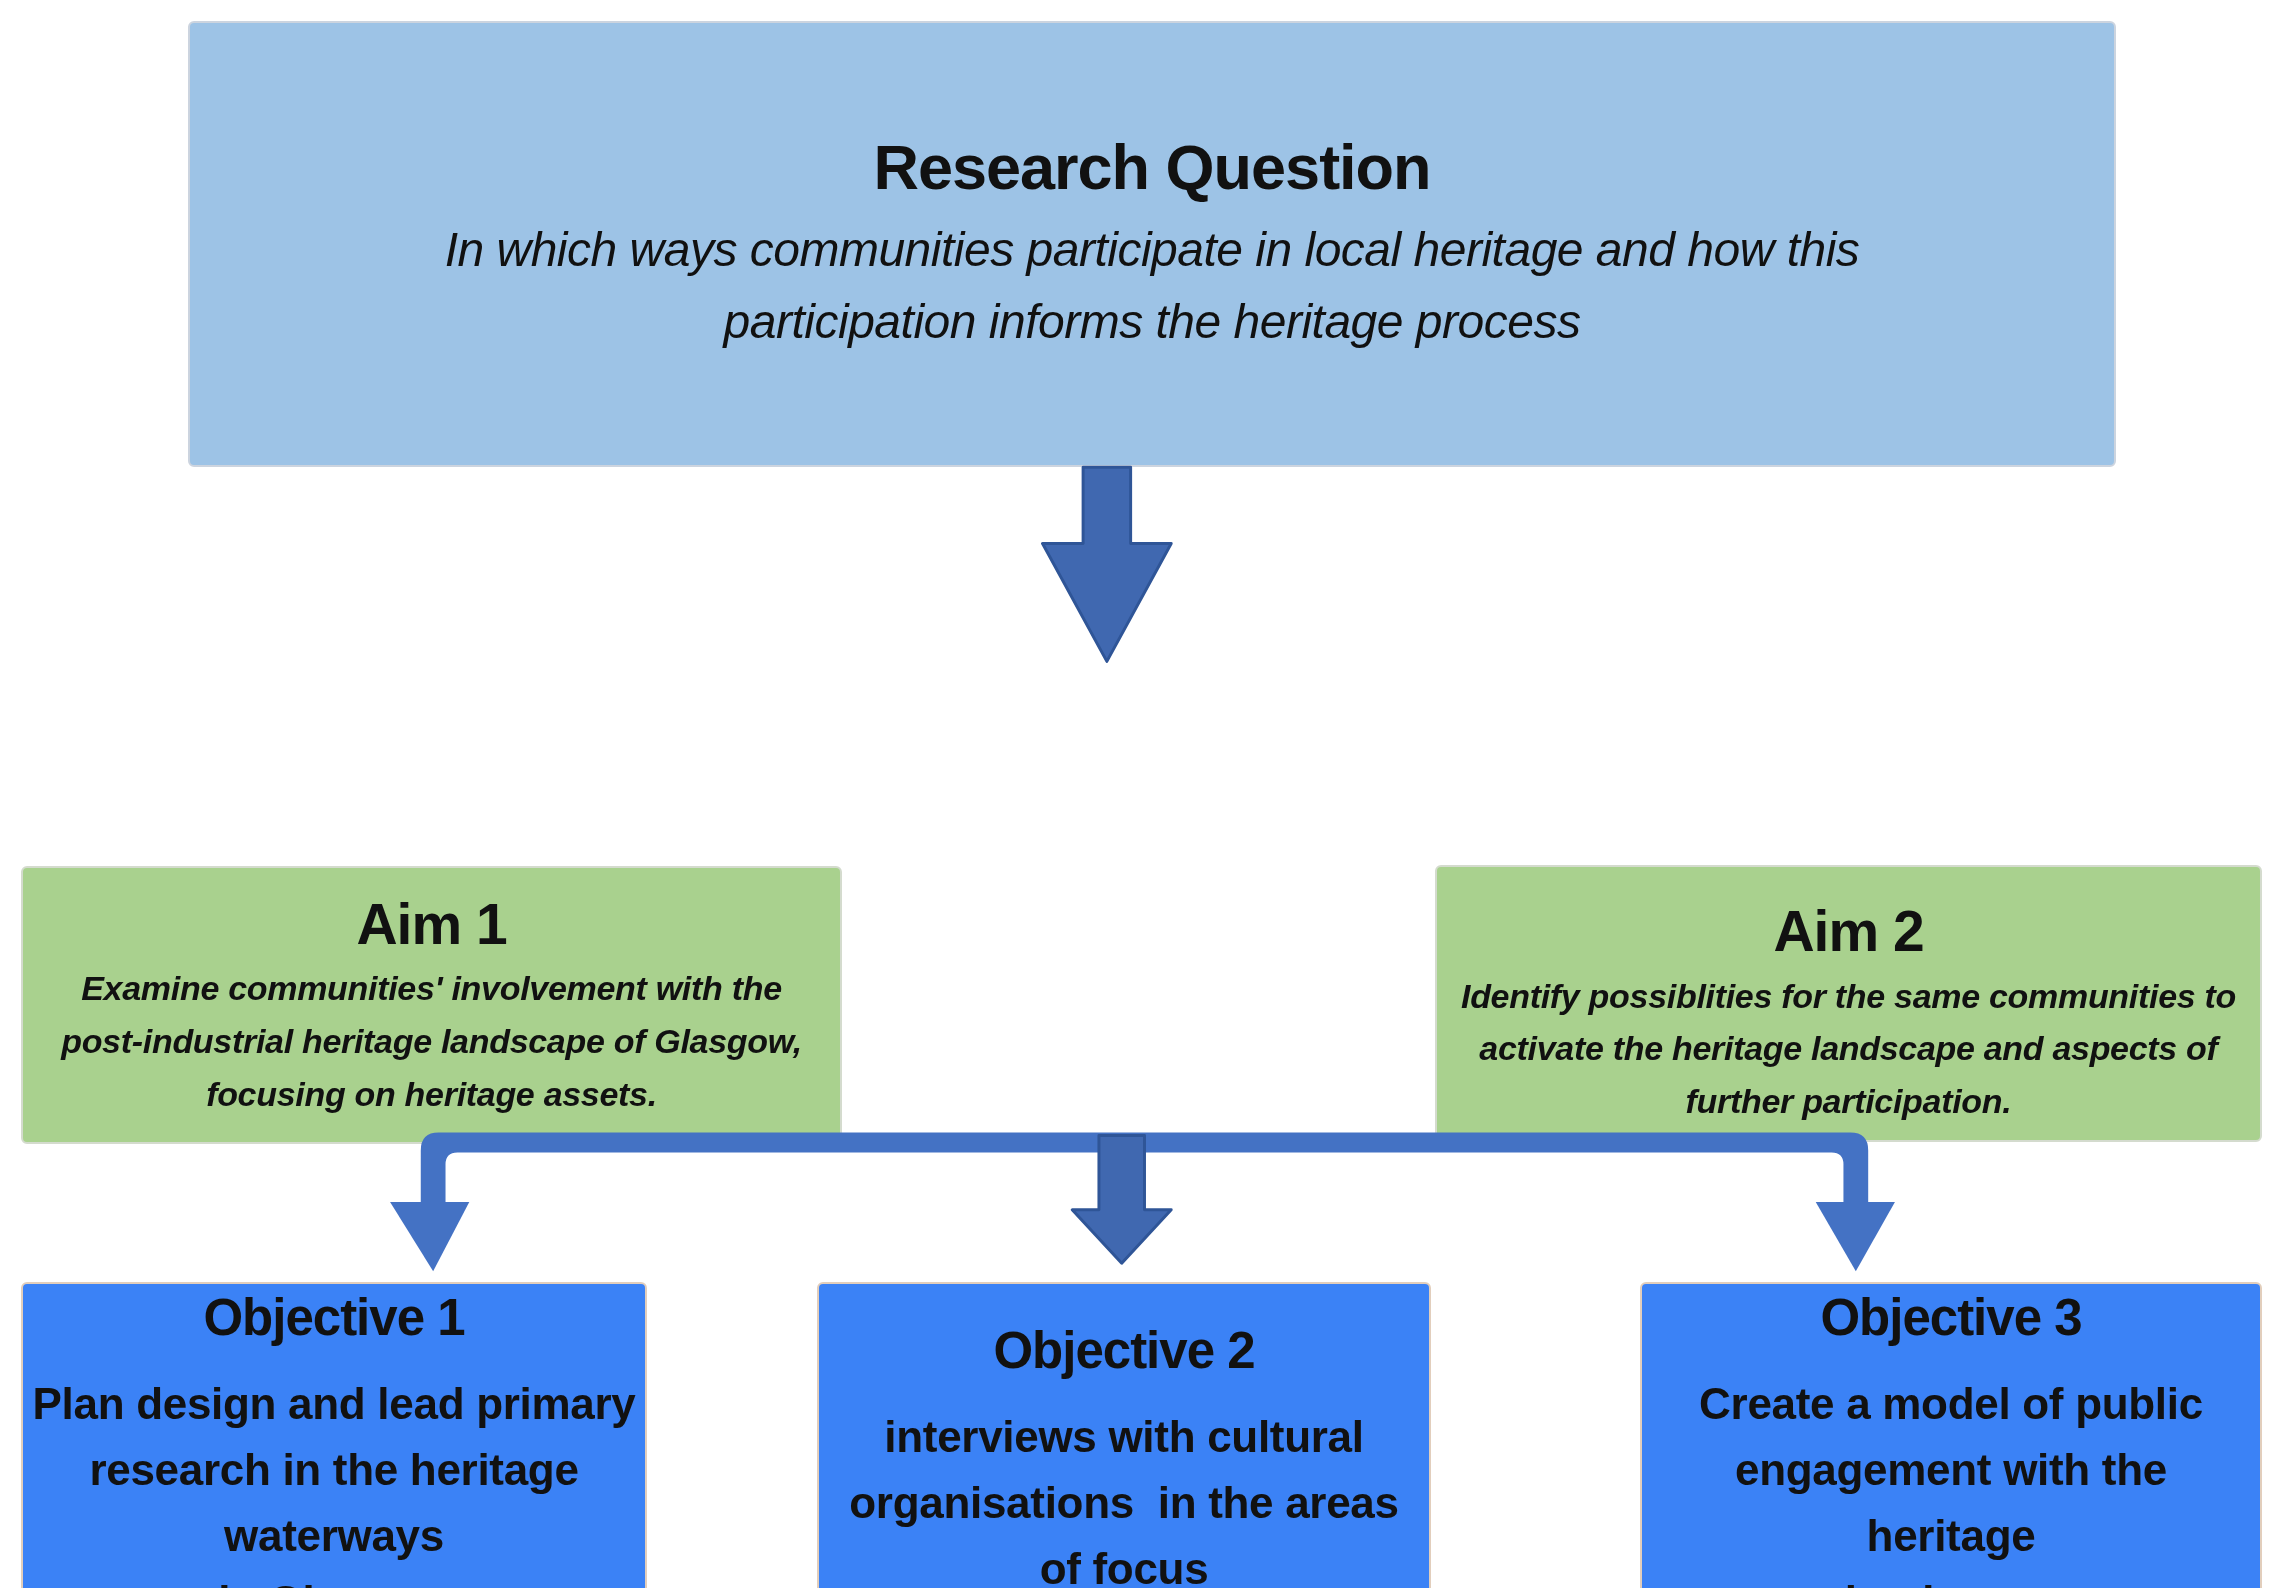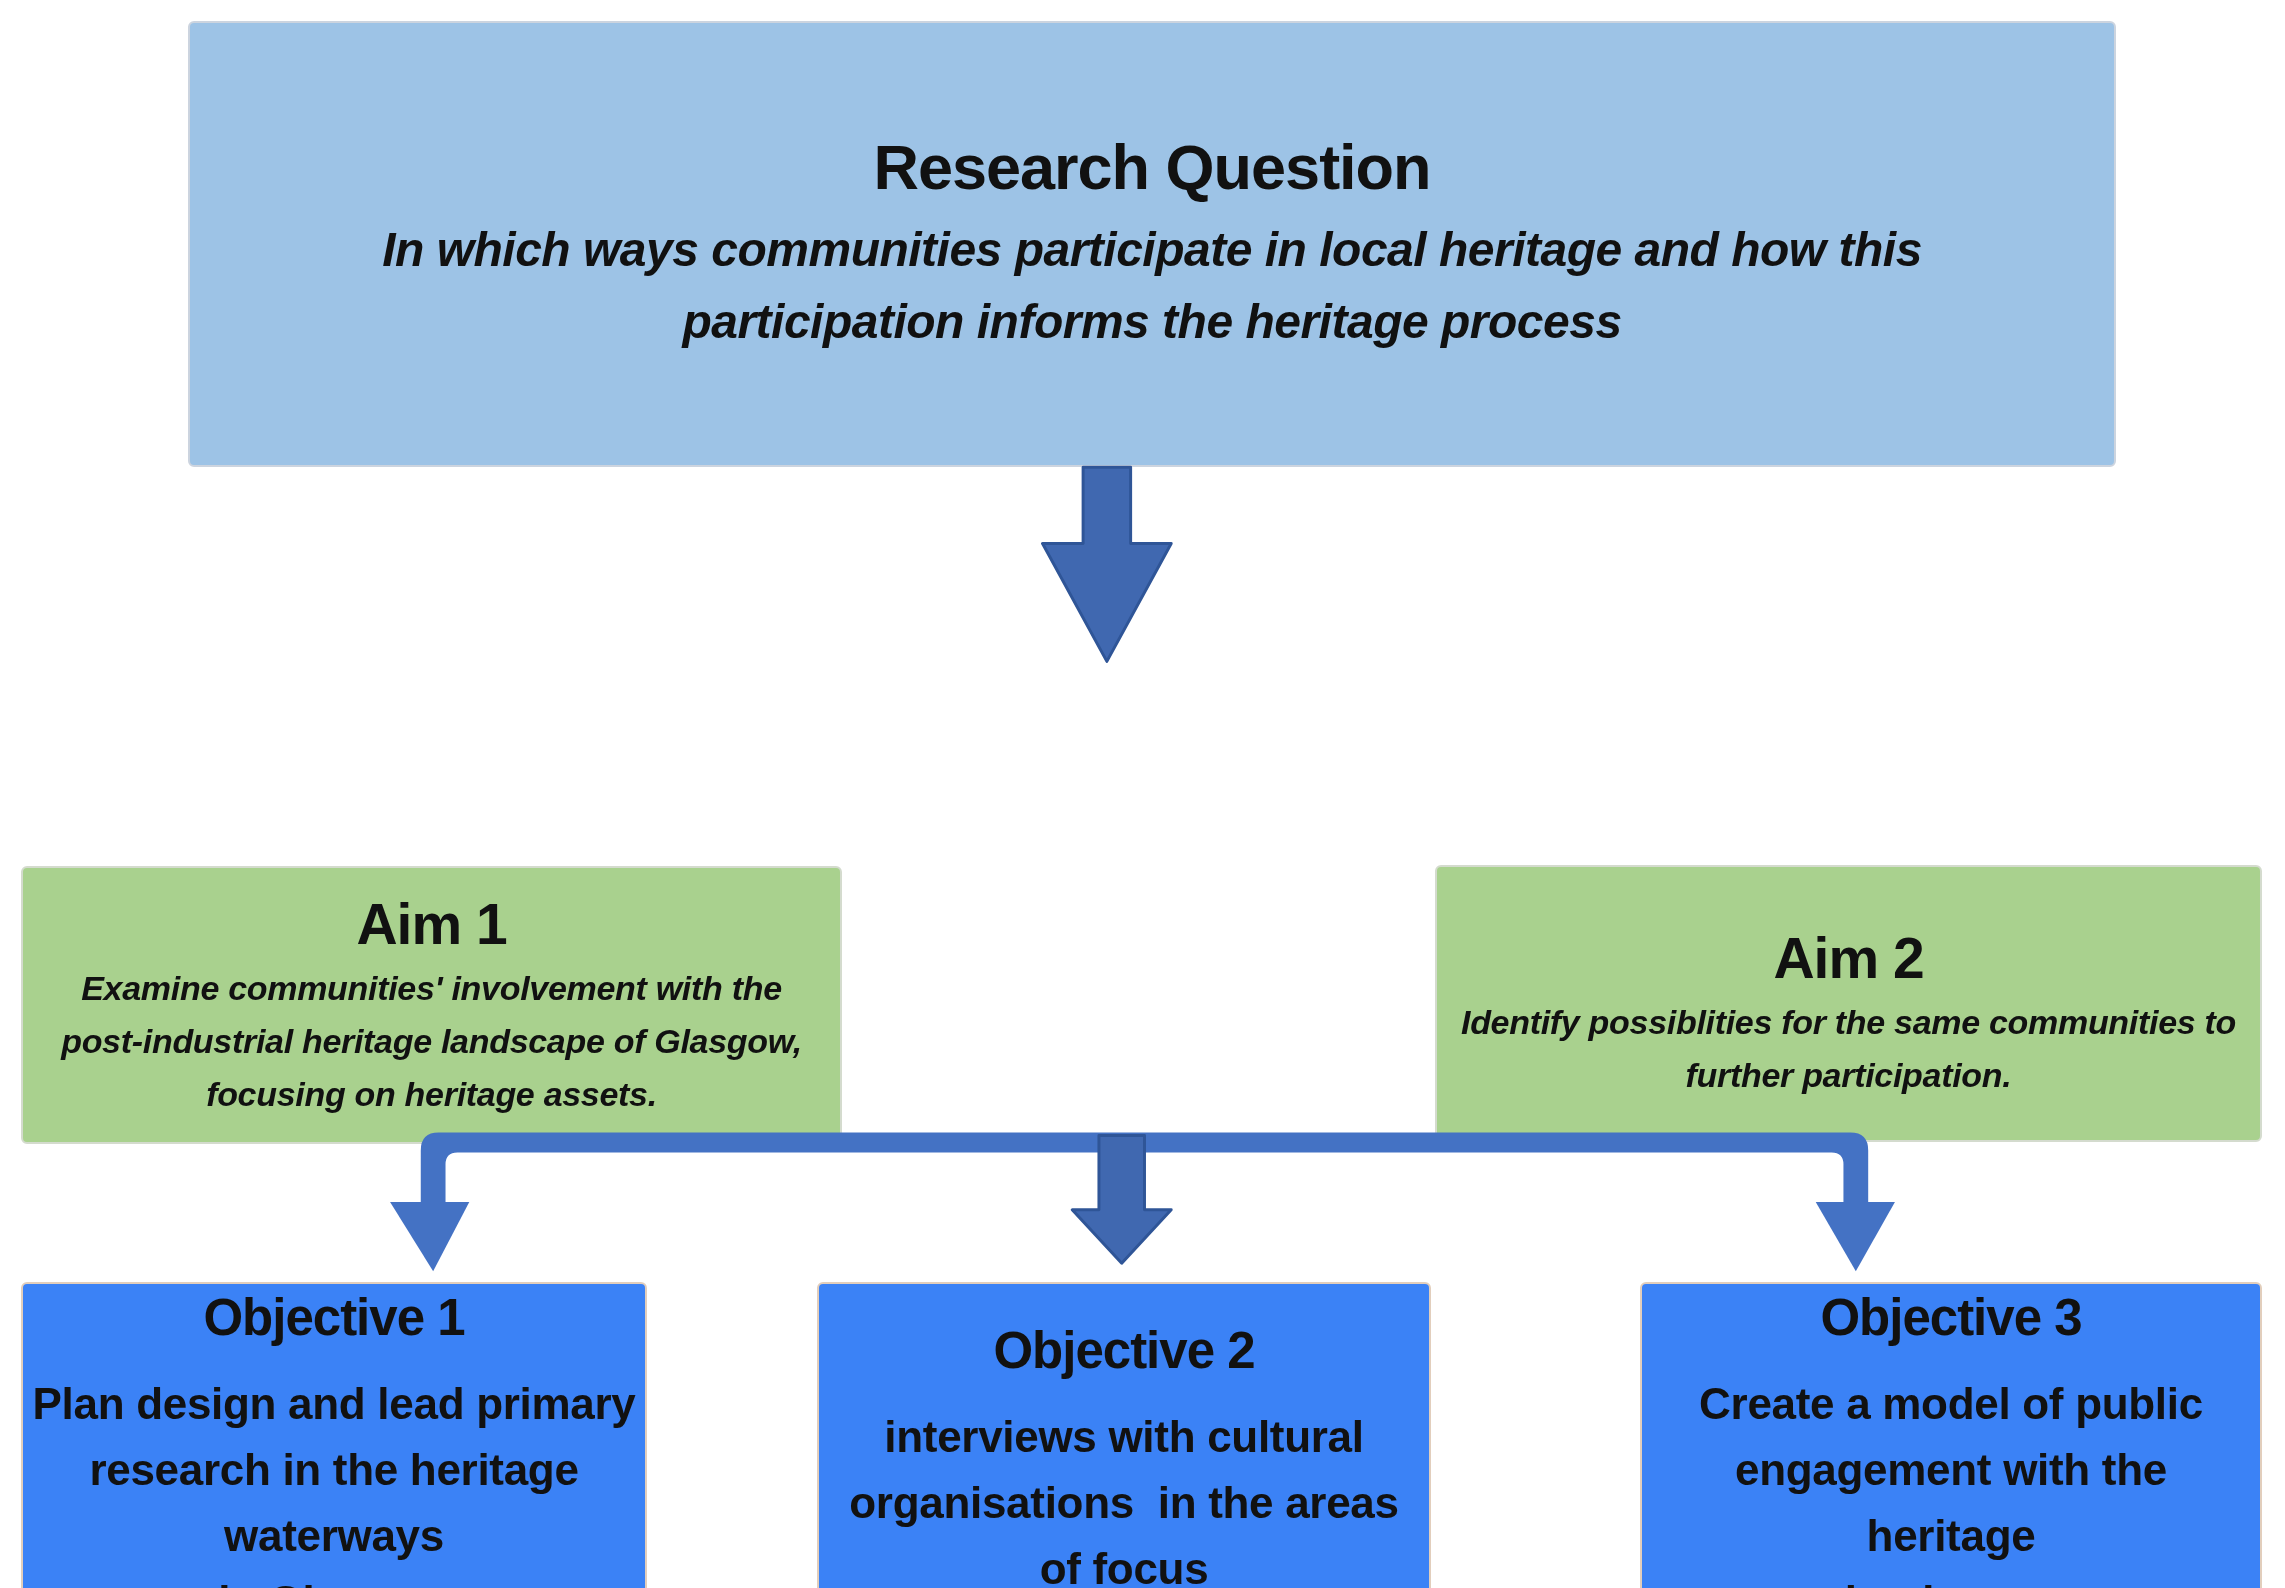--- a/index.html
+++ b/index.html
@@ -28,21 +28,21 @@
   .rq-box {
     left: 188px; top: 21px; width: 1928px; height: 446px;
     background: #9DC3E6;
     border: 2px solid #ccd4df;
   }
   .rq-title {
     font-size: 63px; font-weight: bold; line-height: 1.2;
     letter-spacing: -1px;
   }
   .rq-sub {
-    font-size: 48px; font-weight: bold; font-style: italic;
+    font-size: 48px; font-weight: normal; font-style: italic;
     line-height: 1.5; margin-top: 8px; letter-spacing: -0.5px;
   }
 
   
   .aim-box {
     top: 866px; height: 278px;
     background: #A9D18E;
     border: 2px solid #d4dbce;
   }
   .aim1-box { left: 21px;  width: 821px; }
@@ -100,20 +100,21 @@
       <div class="line">Examine communities' involvement with the</div>
       <div class="line">post-industrial heritage landscape of Glasgow,</div>
       <div class="line">focusing on heritage assets.</div>
     </div>
   </div>
 
   <div class="box aim-box aim2-box">
     <div class="aim-title">Aim 2</div>
     <div class="aim-body">
       <div class="line">Identify possiblities for the same communities to</div>
+      <div class="line">activate the heritage landscape and aspects of</div>
       <div class="line">further participation.</div>
     </div>
   </div>
 
   <div class="box obj-box obj1-box">
     <div class="obj-title">Objective 1</div>
     <div class="obj-body">
       <div class="line">Plan design and lead primary</div>
       <div class="line">research in the heritage waterways</div>
       <div class="line">in Glasgow</div>

